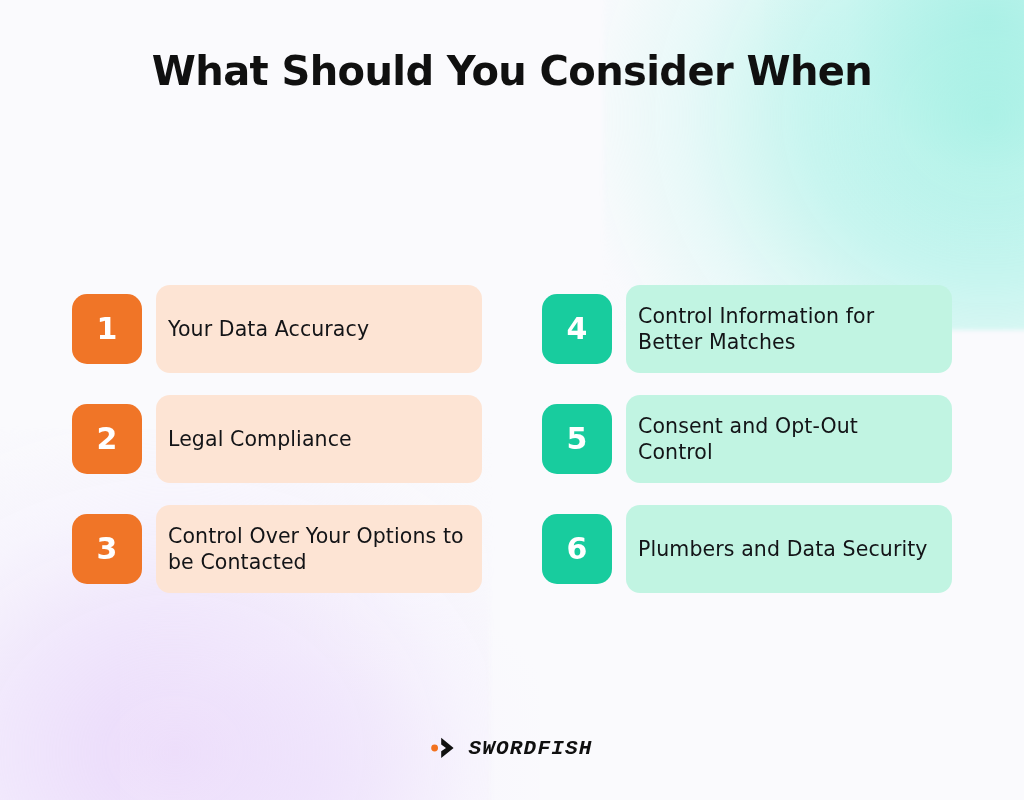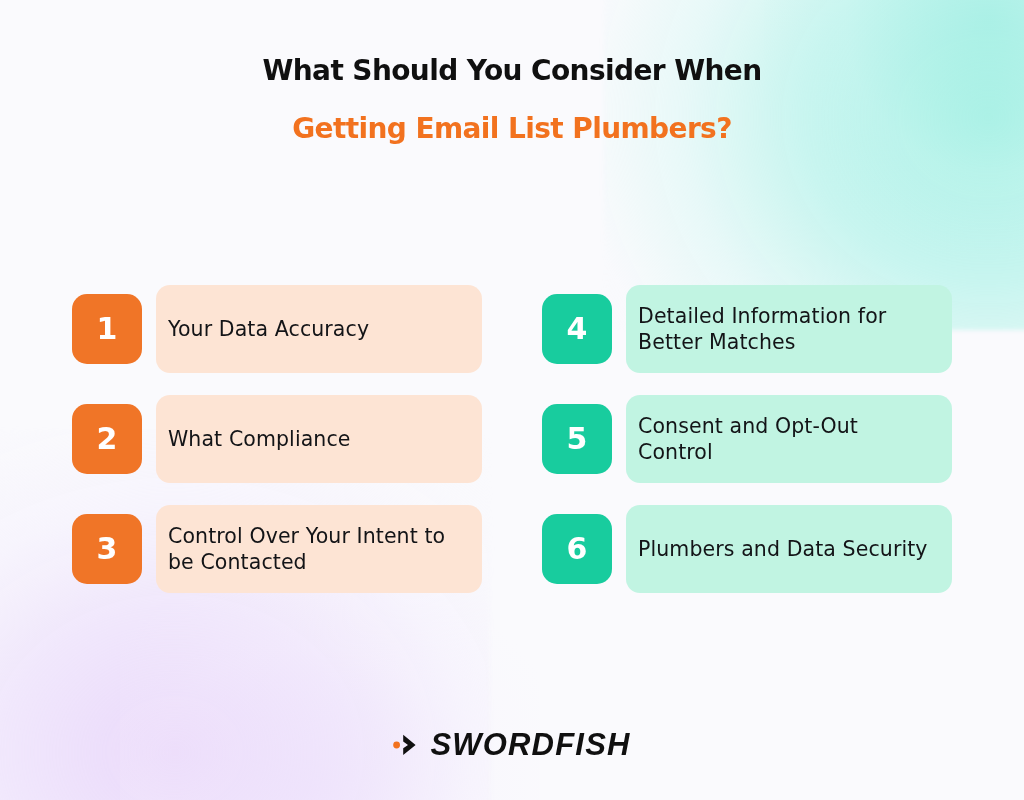--- a/index.html
+++ b/index.html
@@ -81,21 +81,21 @@
     top: 42px;
     left: 0;
     width: 1024px;
     text-align: center;
     z-index: 4;
   }
   .heading-line {
     display: block;
     font-family: "DejaVu Sans", "Liberation Sans", sans-serif;
     font-weight: 700;
-    font-size: 28px;
+    font-size: 40px;
     line-height: 58px;
     letter-spacing: -0.6px;
     white-space: nowrap;
   }
   .heading-line-1 { color: #101010; }
   .heading-line-2 { color: #F2721F; }
 
   
   .list-grid {
     position: absolute;
@@ -170,72 +170,71 @@
     justify-content: center;
     gap: 11px;
     z-index: 4;
   }
   .logo-mark {
     display: block;
     width: 26px;
     height: 24px;
   }
   .logo-text {
-    font-family: Liberation Sans, sans-serif;
+    font-family: Liberation Mono, monospace;
     font-weight: 700;
     font-style: italic;
-    font-size: 31px;
+    font-size: 21px;
     letter-spacing: 1.2px;
     color: #101010;
     line-height: 1;
   }
 </style>
 </head>
 <body>
 
 <div class="canvas">
 
   <div class="glow glow-mint"></div>
   <div class="glow glow-mint2"></div>
   <div class="glow glow-lavender"></div>
   <div class="glow glow-lavender2"></div>
 
   <div class="heading">
     <span class="heading-line heading-line-1">What Should You Consider When</span>
-    <span class="heading-line heading-line-2">Getting Email List Plumbers?</span>
   </div>
 
   <div class="list-grid">
 
     <div class="item orange">
       <div class="item-pill"></div>
       <div class="item-badge">1</div>
       <div class="item-label">Your Data Accuracy</div>
     </div>
     <div class="item green">
       <div class="item-pill"></div>
       <div class="item-badge">4</div>
-      <div class="item-label">Detailed Information for Better Matches</div>
+      <div class="item-label">Control Information for Better Matches</div>
     </div>
 
     <div class="item orange">
       <div class="item-pill"></div>
       <div class="item-badge">2</div>
-      <div class="item-label">What Compliance</div>
+      <div class="item-label">Legal Compliance</div>
     </div>
     <div class="item green">
       <div class="item-pill"></div>
       <div class="item-badge">5</div>
       <div class="item-label">Consent and Opt-Out Control</div>
     </div>
 
     <div class="item orange">
       <div class="item-pill"></div>
       <div class="item-badge">3</div>
-      <div class="item-label">Control Over Your Intent to be Contacted</div>
+      <div class="item-label">Control Over Your Options to be Contacted</div>
     </div>
     <div class="item green">
       <div class="item-pill"></div>
       <div class="item-badge">6</div>
       <div class="item-label">Plumbers and Data Security</div>
     </div>
 
   </div>
 
   <div class="logo">

